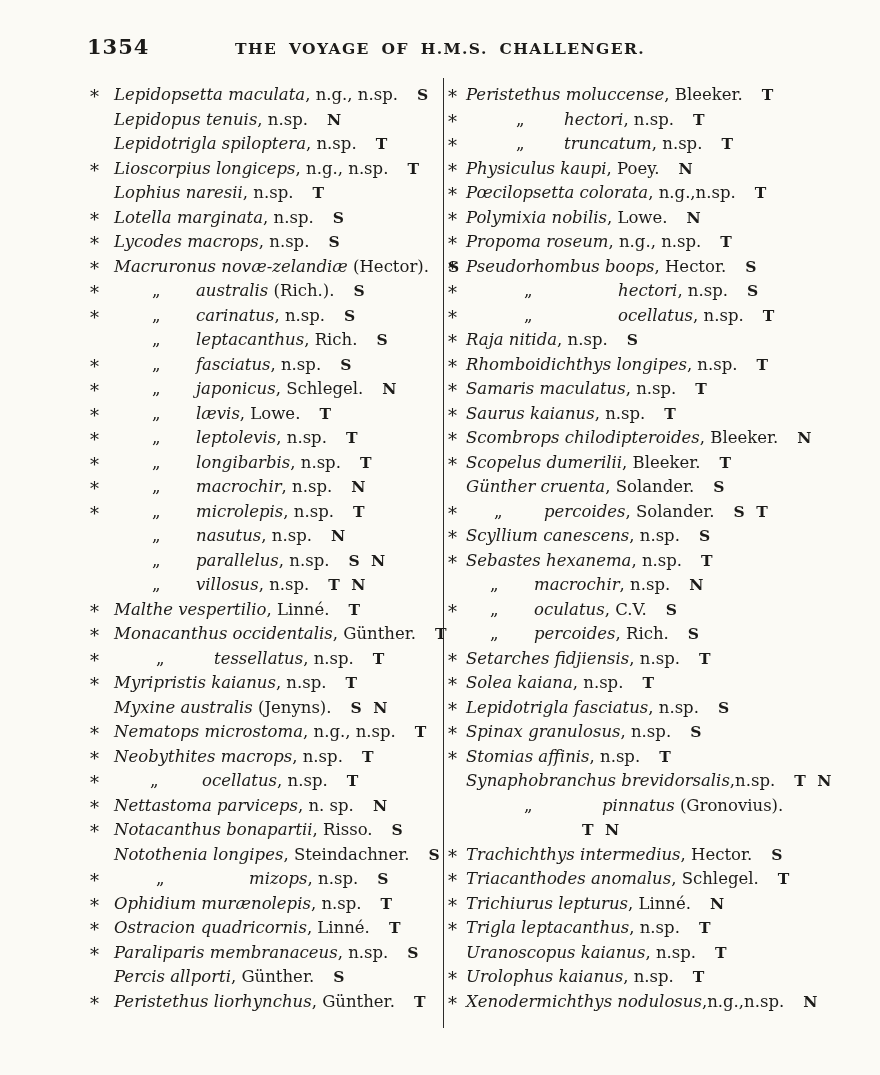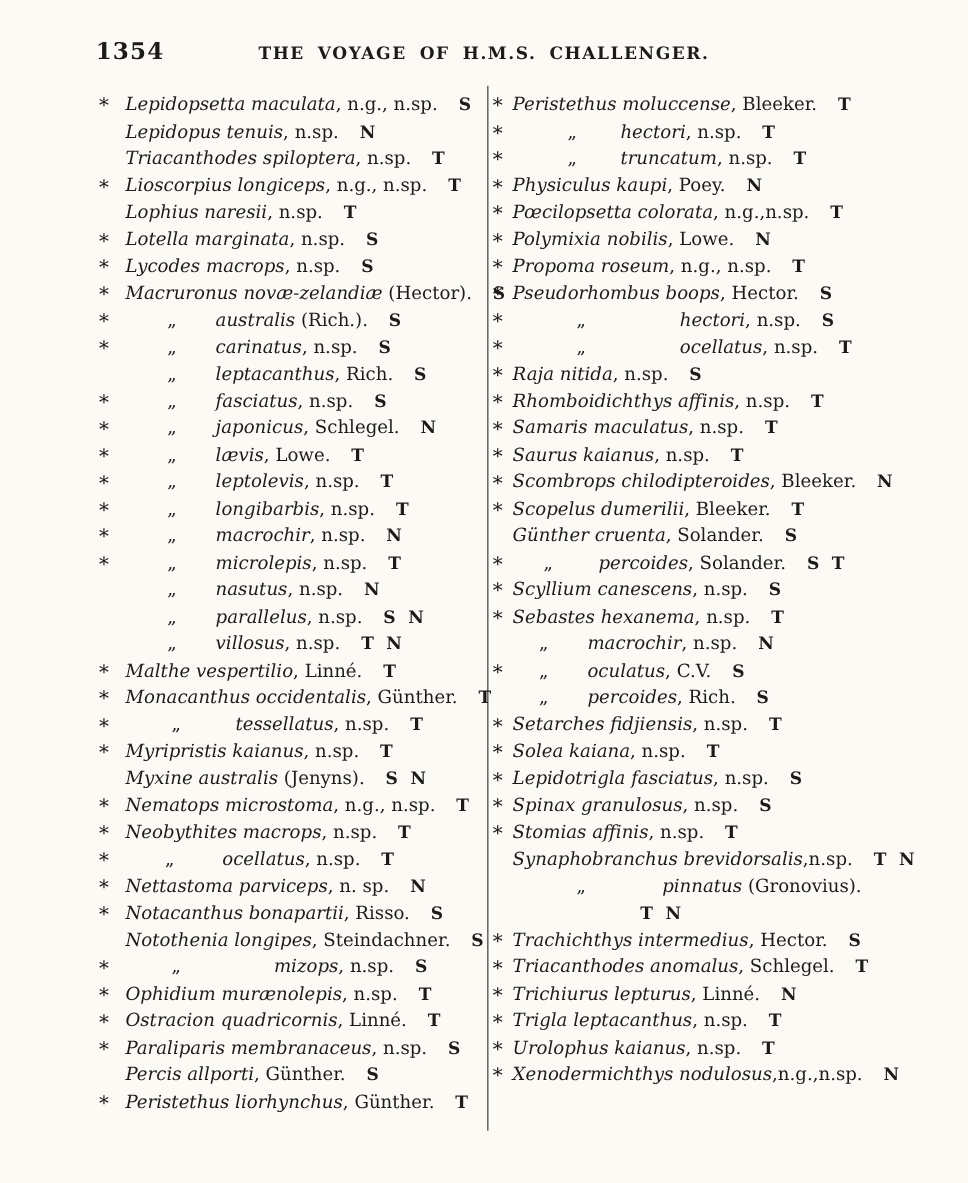--- a/index.html
+++ b/index.html
@@ -53,21 +53,21 @@
       <div class="entry">
         <span class="star">*</span>
         <span class="body"><span class="it">Lepidopsetta maculata</span><span class="rm">, n.g., n.sp.</span><span class="codes">S</span></span>
       </div>
       <div class="entry">
         <span class="star"></span>
         <span class="body"><span class="it">Lepidopus tenuis</span><span class="rm">, n.sp.</span><span class="codes">N</span></span>
       </div>
       <div class="entry">
         <span class="star"></span>
-        <span class="body"><span class="it">Triacanthodes spiloptera</span><span class="rm">, n.sp.</span><span class="codes">T</span></span>
+        <span class="body"><span class="it">Lepidotrigla spiloptera</span><span class="rm">, n.sp.</span><span class="codes">T</span></span>
       </div>
       <div class="entry">
         <span class="star">*</span>
         <span class="body"><span class="it">Lioscorpius longiceps</span><span class="rm">, n.g., n.sp.</span><span class="codes">T</span></span>
       </div>
       <div class="entry">
         <span class="star"></span>
         <span class="body"><span class="it">Lophius naresii</span><span class="rm">, n.sp.</span><span class="codes">T</span></span>
       </div>
       <div class="entry">
@@ -243,21 +243,21 @@
       <div class="entry">
         <span class="star">*</span>
         <span class="body" style="padding-left: 152px;"><span class="ditto" style="left: 58px;">„</span><span class="it">ocellatus</span><span class="rm">, n.sp.</span><span class="codes">T</span></span>
       </div>
       <div class="entry">
         <span class="star">*</span>
         <span class="body"><span class="it">Raja nitida</span><span class="rm">, n.sp.</span><span class="codes">S</span></span>
       </div>
       <div class="entry">
         <span class="star">*</span>
-        <span class="body"><span class="it">Rhomboidichthys affinis</span><span class="rm">, n.sp.</span><span class="codes">T</span></span>
+        <span class="body"><span class="it">Rhomboidichthys longipes</span><span class="rm">, n.sp.</span><span class="codes">T</span></span>
       </div>
       <div class="entry">
         <span class="star">*</span>
         <span class="body"><span class="it">Samaris maculatus</span><span class="rm">, n.sp.</span><span class="codes">T</span></span>
       </div>
       <div class="entry">
         <span class="star">*</span>
         <span class="body"><span class="it">Saurus kaianus</span><span class="rm">, n.sp.</span><span class="codes">T</span></span>
       </div>
       <div class="entry">
@@ -336,20 +336,24 @@
         <span class="star">*</span>
         <span class="body"><span class="it">Triacanthodes anomalus</span><span class="rm">, Schlegel.</span><span class="codes">T</span></span>
       </div>
       <div class="entry">
         <span class="star">*</span>
         <span class="body"><span class="it">Trichiurus lepturus</span><span class="rm">, Linné.</span><span class="codes">N</span></span>
       </div>
       <div class="entry">
         <span class="star">*</span>
         <span class="body"><span class="it">Trigla leptacanthus</span><span class="rm">, n.sp.</span><span class="codes">T</span></span>
+      </div>
+      <div class="entry">
+        <span class="star"></span>
+        <span class="body"><span class="it">Uranoscopus kaianus</span><span class="rm">, n.sp.</span><span class="codes">T</span></span>
       </div>
       <div class="entry">
         <span class="star">*</span>
         <span class="body"><span class="it">Urolophus kaianus</span><span class="rm">, n.sp.</span><span class="codes">T</span></span>
       </div>
       <div class="entry">
         <span class="star">*</span>
         <span class="body"><span class="it">Xenodermichthys nodulosus</span><span class="rm">,n.g.,n.sp.</span><span class="codes">N</span></span>
       </div>
     </div>

